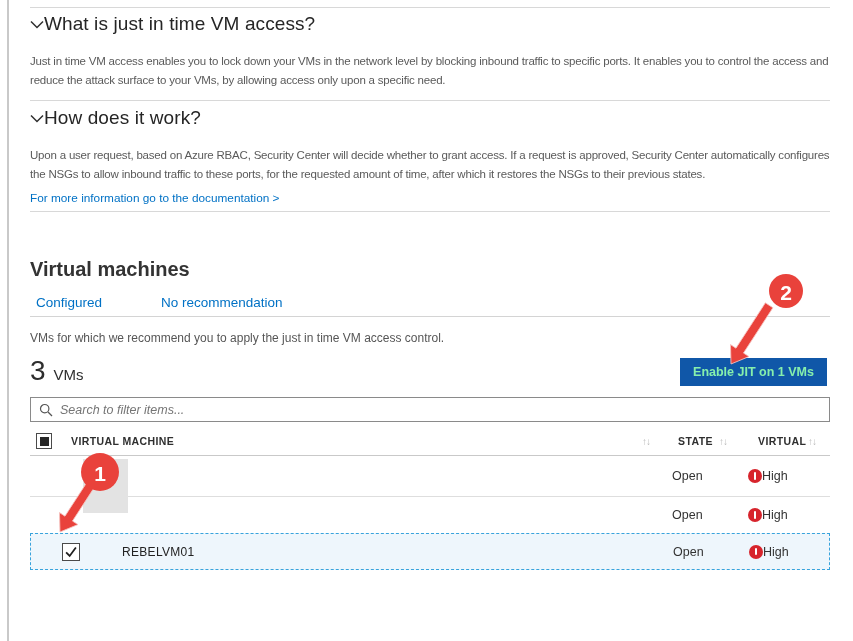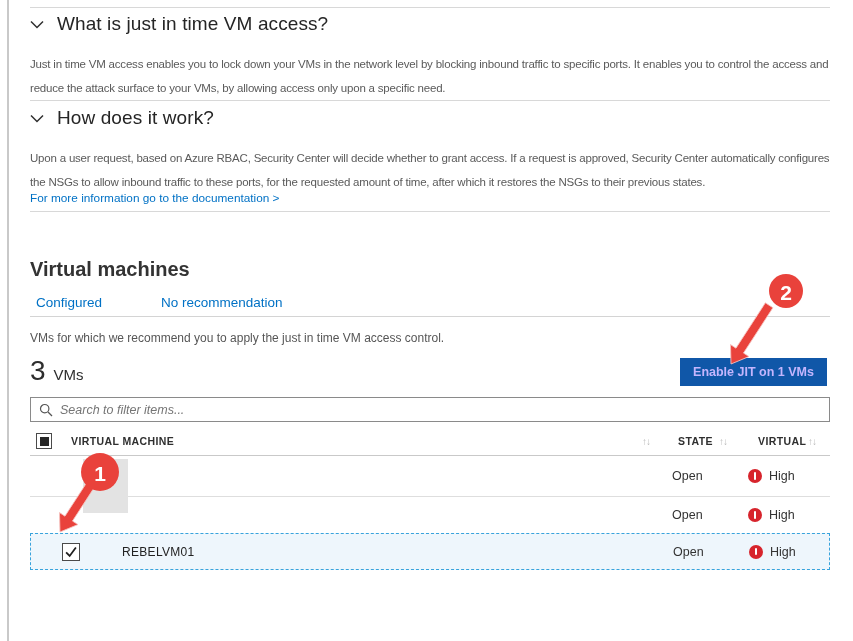--- a/index.html
+++ b/index.html
@@ -4,44 +4,44 @@
 <style>
   * { margin:0; padding:0; box-sizing:border-box; }
   html,body { background:#fff; }
   body { font-family:"Liberation Sans", sans-serif; }
   .page { position:relative; width:853px; height:641px; background:#fff; overflow:hidden; }
 
   .left-edge { position:absolute; left:7px; top:0; width:2px; height:641px; background:#c9c9c9; }
 
   .hr { position:absolute; left:30px; width:800px; height:1px; background:#d8d8d8; }
 
-  .sec-head { position:absolute; left:30px; display:flex; align-items:center; gap:13px;
+  .sec-head { position:absolute; left:30px; display:flex; align-items:center; 
               font-size:19px; color:#252525; letter-spacing:.1px;text-align:right; }
   .sec-head svg { flex:0 0 auto; }
 
   .para { position:absolute; left:30px; width:802px; font-size:11.5px; letter-spacing:-0.2px;
-          line-height:24px; color:#5a5a5a; }
+          line-height:19px; color:#5a5a5a; }
 
   .doc-link { position:absolute; left:30px; font-size:11.8px; color:#0071c5; text-decoration:none; cursor:pointer; }
 
   .vm-title { position:absolute; left:30px; top:258px; font-size:20px; font-weight:700; color:#333; }
 
   .tabs { position:absolute; left:29px; top:295px; display:flex; height:22px; z-index:2;gap:32px; }
   .tab { font-size:13.5px; color:#0071c5; padding:0 7px 6px 7px; margin-right:13px; cursor:pointer; }
   .tab.selected { color:#333; border-bottom:2px solid #3d3d3d; cursor:default; }
   .tabs-line { position:absolute; left:30px; top:316px; width:800px; height:1px; background:#d4d4d4; }
 
   .tab-desc { position:absolute; left:30px; top:331px; font-size:12px; color:#565656; }
 
   .vm-count { position:absolute; left:30px; top:355px; display:flex; align-items:baseline; }
   .vm-count .num { font-size:28px; color:#2e2e2e; }
   .vm-count .unit { font-size:15px; color:#2e2e2e; margin-left:8px; }
 
   .enable-btn { position:absolute; left:680px; top:358px; width:147px; height:28px;
-                background:#1057a8; color:#c4b5fd; font-size:12.5px; font-weight:700;
+                background:#1057a8; color:#86efac; font-size:12.5px; font-weight:700;
                 display:flex; align-items:center; justify-content:center; cursor:pointer;
                 font-family:"Liberation Sans", sans-serif; border:none; }
 
   .search-box { position:absolute; left:30px; top:397px; width:800px; height:25px;
                 border:1px solid #8a8a8a; background:#fff; display:flex; align-items:center; padding:0 8px; }
   .search-box svg { flex:0 0 auto; margin-right:7px; }
   .search-box input { border:none; outline:none; flex:1; font-size:12.5px; color:#333; background:transparent;
                       font-family:"Liberation Sans", sans-serif; }
   .search-box input::placeholder { font-style:italic; color:#757575; }
 
@@ -56,21 +56,21 @@
   .cb.header-cb .inner { width:9px; height:9px; background:#262626; }
   .cb.row-cb { width:18px; height:18px; }
 
   .rows { position:absolute; left:30px; top:456px; width:800px; }
   .trow { position:relative; width:800px; }
   .trow .cell { position:absolute; top:0; bottom:0; display:flex; align-items:center; }
   .row-1 { height:41px; border-bottom:1px solid #dedede; }
   .row-2 { height:36px; }
   .row-3 { height:37px; background:#eef6fc; border:1px dashed #38a3dc; }
   .state-txt { font-size:12.5px; color:#333; }
-  .sev-badge { display:flex; align-items:center; gap:7px; }
+  .sev-badge { display:flex; align-items:center; }
   .sev-icon { width:14px; height:14px; border-radius:50%; background:#d7242c; position:relative; }
   .sev-icon .bar { position:absolute; left:5.8px; top:3.2px; width:2.6px; height:7.6px; border-radius:1.3px; background:#fff; }
   .sev-txt { font-size:12.5px; color:#333; }
   .vm-name { font-size:12px; color:#222; letter-spacing:.3px; }
 
   .redaction { position:absolute; left:83px; top:459px; width:45px; height:54px; background:#e3e3e3; z-index:2; }
 
   .annotations { position:absolute; left:0; top:0; width:853px; height:641px; z-index:10; pointer-events:none; }
   .annotations text { font-family:"Liberation Sans", sans-serif; font-weight:bold; font-size:21px; fill:#fff; }
 </style>

